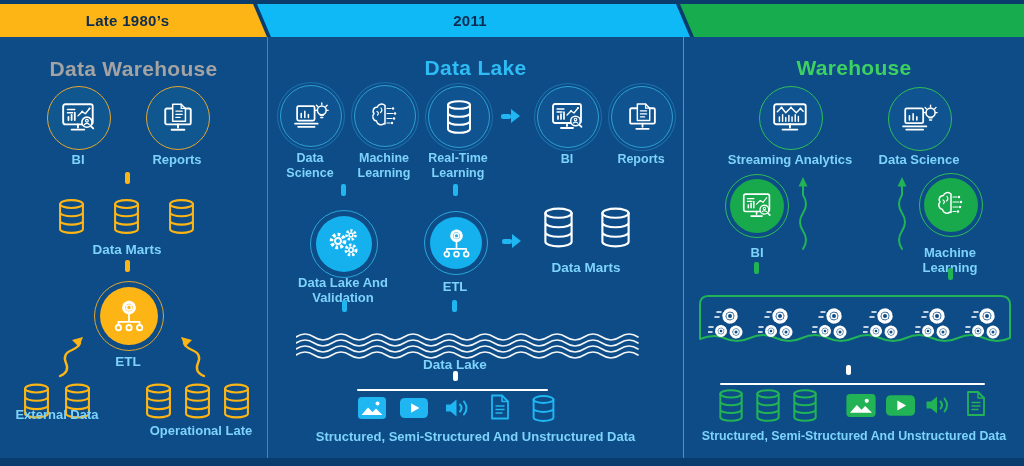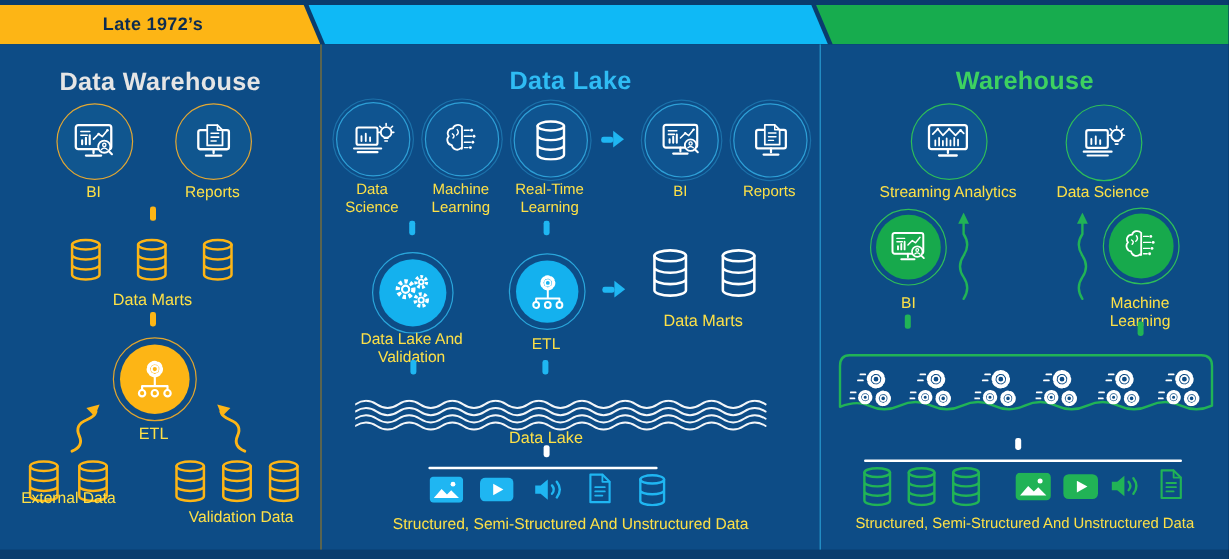--- a/index.html
+++ b/index.html
@@ -9,21 +9,21 @@
   .panel{position:absolute;top:37px;height:421px;background:#0d4c86;}
   .divider{position:absolute;top:37px;height:421px;width:1px;}
   .bands{position:absolute;top:4px;left:0;width:1024px;height:33px;}
   .band{position:absolute;top:0;left:0;width:1024px;height:33px;}
   .band-yellow{background:#fdb515;clip-path:polygon(0 0,253px 0,267px 100%,0 100%);}
   .band-cyan{background:#0fb9f6;clip-path:polygon(257px 0,676px 0,690px 100%,271px 100%);}
   .band-green{background:#17ac4e;clip-path:polygon(680px 0,1024px 0,1024px 100%,694px 100%);}
   .era{position:absolute;top:0;height:33px;line-height:33px;text-align:center;
        font-size:15px;font-weight:bold;color:#0d2c50;letter-spacing:.3px;}
   .title{position:absolute;text-align:center;font-size:21px;font-weight:bold;letter-spacing:.3px;}
-  .lbl{position:absolute;text-align:center;color:#fde047;font-weight:normal;font-size:13px;line-height:1.18;}
+  .lbl{position:absolute;text-align:center;color:#7dd3fc;font-weight:bold;font-size:13px;line-height:1.18;}
   .lbl-sm{font-size:12.5px;}
   .ringcirc{position:absolute;border-radius:50%;display:flex;align-items:center;justify-content:center;}
   .ring-y{border:1.5px solid #e2a733;background:#10568f;}
   .ring-c{border:1.5px solid #2e9fd6;background:#0f5490;box-shadow:0 0 0 2px #0d4c86,0 0 0 3px rgba(46,159,214,.45);}
   .ring-g{border:1.5px solid #2ebd59;background:#0f5490;}
   .fillcirc{border-radius:50%;display:flex;align-items:center;justify-content:center;}
   .fill-y{background:#fdb515;}
   .fill-c{background:#14b1ee;}
   .fill-g{background:#17a94c;}
   .arr-up{position:absolute;display:flex;flex-direction:column;align-items:center;}
@@ -43,30 +43,31 @@
 </style>
 </head>
 <body>
 
 <div class="stage">
 
   <div class="bands">
     <div class="band band-yellow"></div>
     <div class="band band-cyan"></div>
     <div class="band band-green"></div>
-    <div class="era" style="left:0;width:255px;">Late 1972’s</div>
+    <div class="era" style="left:0;width:255px;">Late 1980’s</div>
+    <div class="era" style="left:257px;width:426px;">2011</div>
   </div>
 
   <div class="panel" style="left:0;width:267px;"></div>
   <div class="panel" style="left:268px;width:415px;"></div>
   <div class="panel" style="left:684px;width:340px;"></div>
   <div class="divider" style="left:267px;background:#8d7b35;"></div>
   <div class="divider" style="left:683px;background:#2aa0d8;"></div>
 
-  <div class="title" style="left:0;top:57px;width:267px;color:#e5e5e5;">Data Warehouse</div>
+  <div class="title" style="left:0;top:57px;width:267px;color:#a3a3a3;">Data Warehouse</div>
 
   <div class="ringcirc ring-y" style="left:47px;top:86px;width:62px;height:62px;">
     <span>
       <svg width="38" height="34" viewBox="0 0 36 32" fill="none" stroke="#fff" stroke-linecap="round" stroke-linejoin="round">
         <rect x="3" y="3" width="28" height="19" rx="2" stroke-width="1.8"></rect>
         <path d="M7,8 h7 M7,11 h5" stroke-width="1.3"></path>
         <path d="M8,18 v-3 M11,18 v-5 M14,18 v-7" stroke-width="1.7"></path>
         <path d="M17,14 21,10 24,12 28,7" stroke-width="1.3"></path>
         <circle cx="21" cy="10" r="1" fill="#fff" stroke="none"></circle>
           <circle cx="28" cy="7" r="1" fill="#fff" stroke="none"></circle>
@@ -175,21 +176,21 @@
         <path d="M2,5 v24 M24,5 v24 M2,29 a11,3.8 0 0 0 22,0 M2,13 a11,3.8 0 0 0 22,0 M2,21 a11,3.8 0 0 0 22,0"></path>
       </svg>
   </span>
   <span class="abs ic-yellow" style="left:223px;top:383px;">
     <svg width="27" height="36" viewBox="0 0 26 34" fill="none" stroke="currentColor" stroke-width="2" stroke-linecap="round">
         <ellipse cx="13" cy="5" rx="11" ry="3.8"></ellipse>
         <path d="M2,5 v24 M24,5 v24 M2,29 a11,3.8 0 0 0 22,0 M2,13 a11,3.8 0 0 0 22,0 M2,21 a11,3.8 0 0 0 22,0"></path>
       </svg>
   </span>
   <div class="lbl" style="left:1px;top:407px;width:112px;">External Data</div>
-  <div class="lbl" style="left:138px;top:423px;width:126px;">Validation Data</div>
+  <div class="lbl" style="left:138px;top:423px;width:126px;">Operational Late</div>
 
   <div class="title" style="left:268px;top:56px;width:415px;color:#2fbcf4;">Data Lake</div>
 
   <div class="ringcirc ring-c" style="left:280px;top:85px;width:60px;height:60px;">
     <span>
       <svg width="37" height="31" viewBox="0 0 36 30" fill="none" stroke="#fff" stroke-linecap="round" stroke-linejoin="round">
         <rect x="4" y="5" width="17" height="14" rx="1.5" stroke-width="1.7"></rect>
         <path d="M8,16 v-4 M11.5,16 v-6 M15,16 v-3" stroke-width="1.5"></path>
         <path d="M2,22 h22 M5,25 h16" stroke-width="1.7"></path>
         <circle cx="28" cy="9" r="4.3" stroke-width="1.5"></circle>

